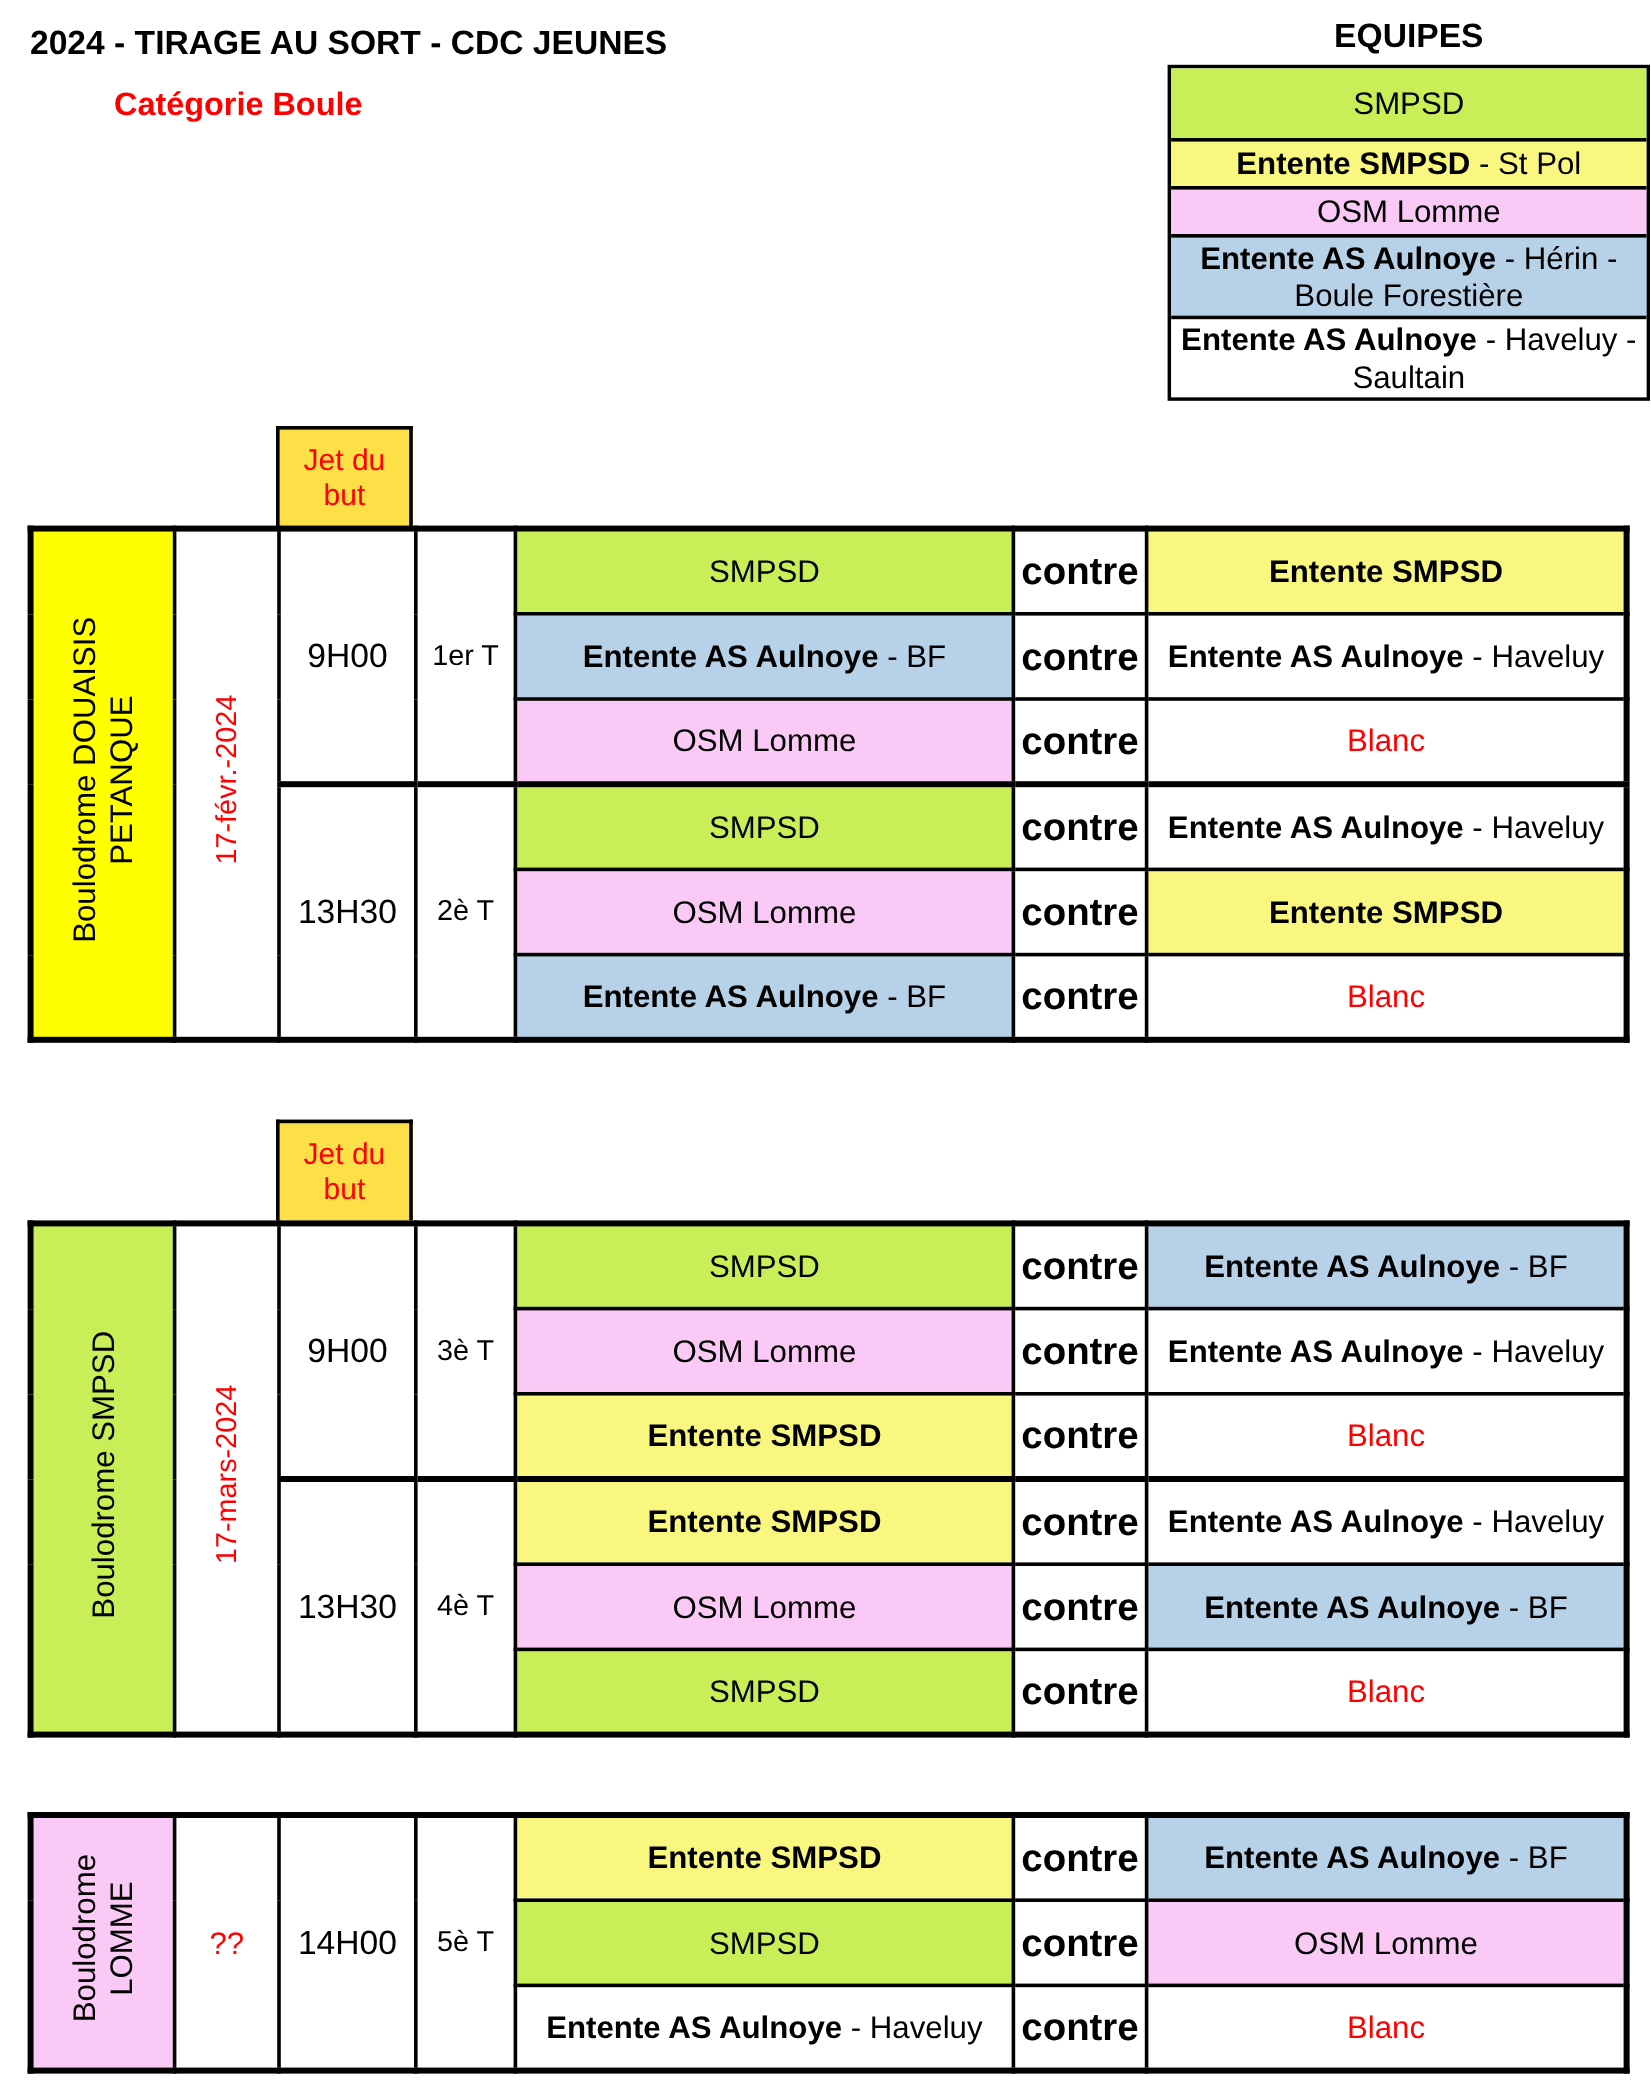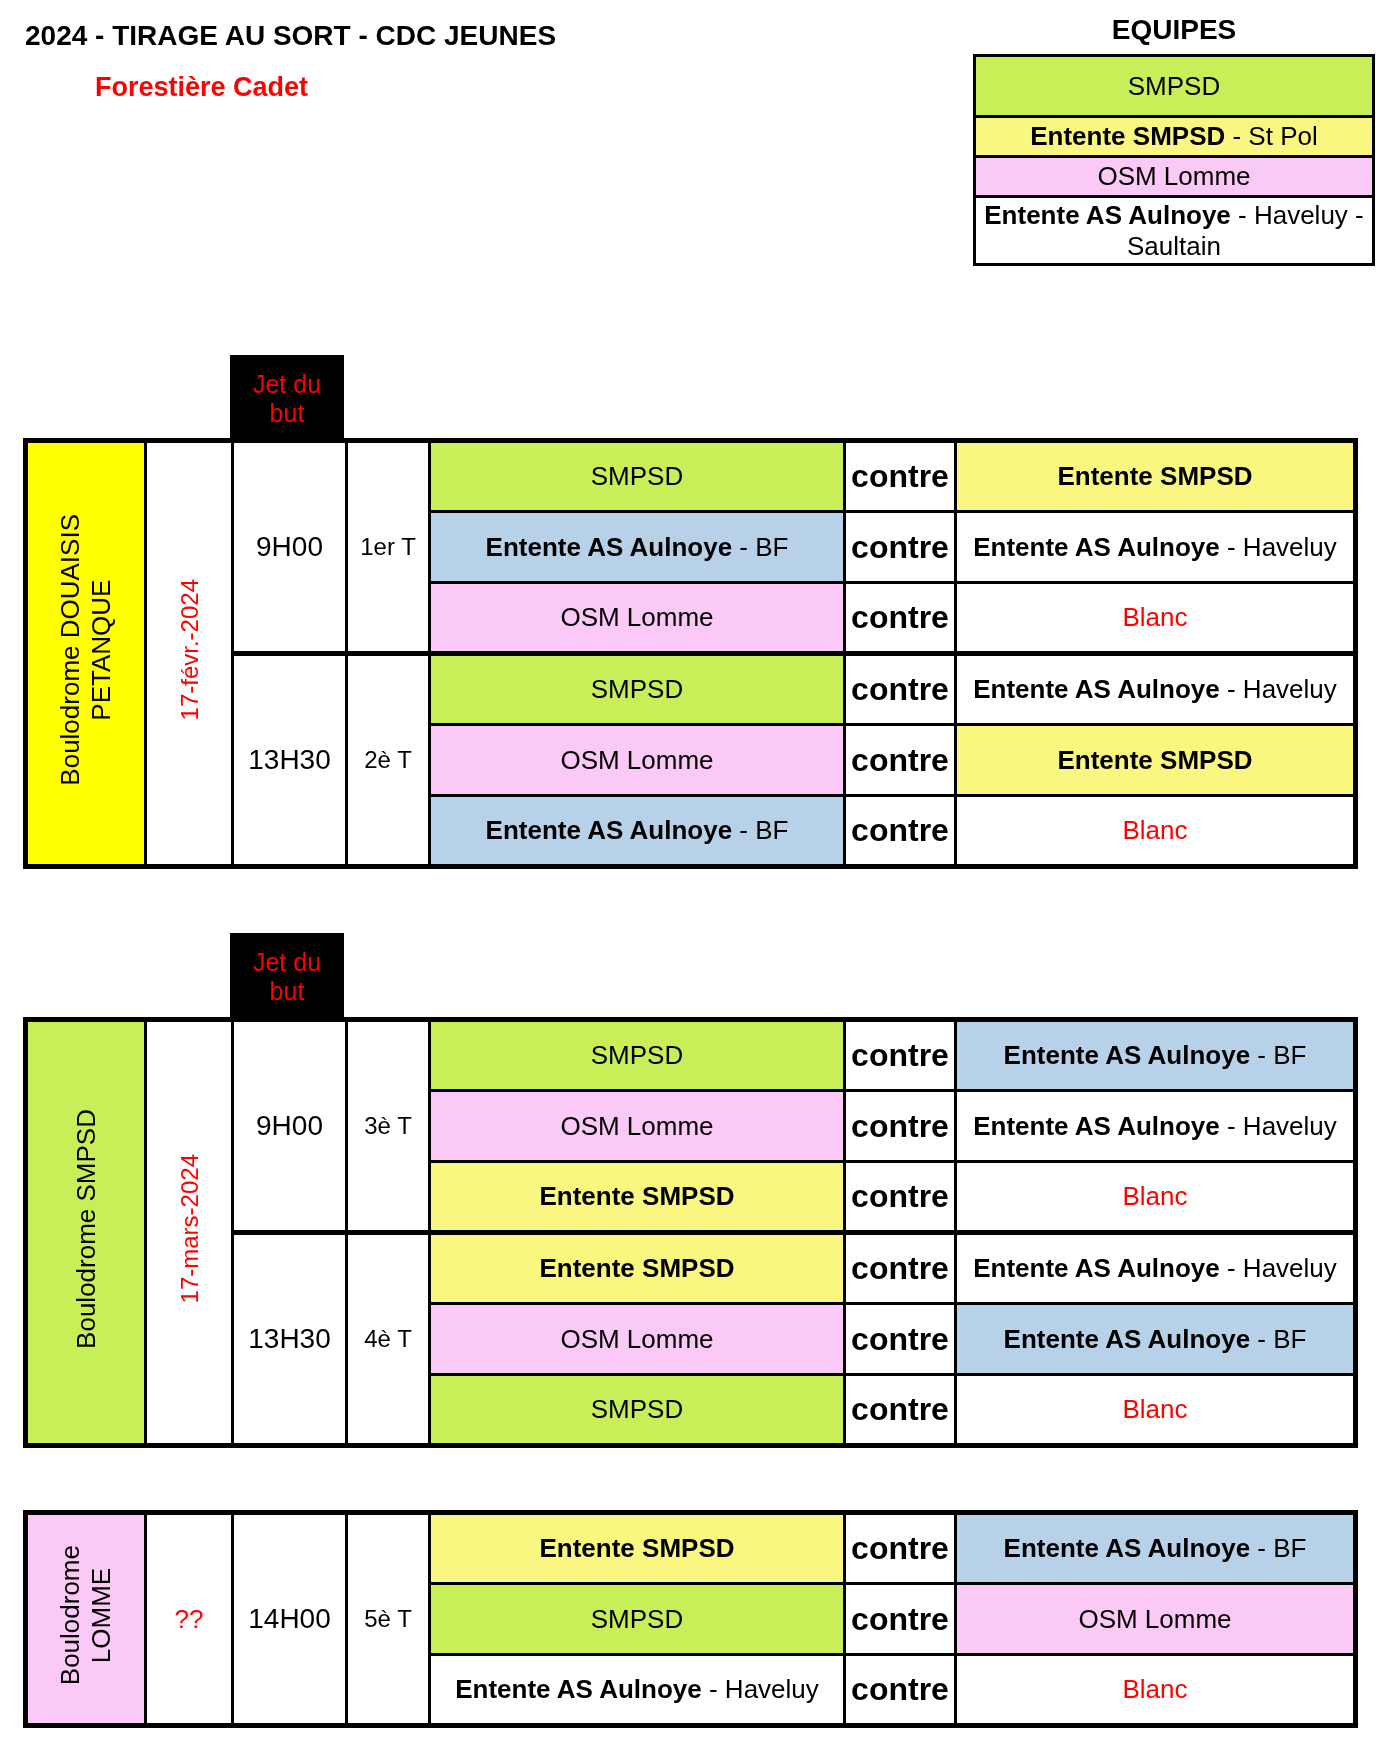--- a/index.html
+++ b/index.html
@@ -21,21 +21,21 @@
   .eq-row:nth-child(3){min-height:40px;}
   .eq-row:nth-child(4){min-height:68px;}
   .eq-row:nth-child(5){min-height:68px;}
   .eq-text{width:100%;text-align:center;font-size:26px;line-height:31px;}
 
   .b{font-weight:bold;}
 
   
   .jet{
     position:absolute;left:230px;width:114px;height:84px;box-sizing:border-box;
-    border:3px solid #000;border-bottom:none;background:#000000;
+    border:3px solid #000;border-bottom:none;background:#fde047;
     display:flex;flex-direction:column;align-items:center;justify-content:center;
     color:#ff0000;font-size:25px;line-height:29px;text-align:center;
   }
   #jet-1{top:355px;}
   #jet-2{top:933px;}
 
   
   table.sched{
     position:absolute;left:23px;border-collapse:collapse;table-layout:fixed;
     width:1330px;border:5px solid #000;
@@ -60,33 +60,36 @@
   }
   td.date .vert{font-size:24px;}
   td.date-h{font-size:26px;font-weight:normal;}
 </style>
 </head>
 <body>
 
 <div id="canvas">
 
   <div class="page-title">2024 - TIRAGE AU SORT - CDC JEUNES</div>
-  <div class="page-subtitle">Forestière Cadet</div>
+  <div class="page-subtitle">Catégorie Boule</div>
 
   <div class="equipes">
     <div class="eq-title">EQUIPES</div>
     <div class="eq-box">
       <div class="eq-row" style="background-color: rgb(200, 239, 88);">
         <div class="eq-text"><span class="b"></span><span>SMPSD</span></div>
       </div>
       <div class="eq-row" style="background-color: rgb(249, 247, 127);">
         <div class="eq-text"><span class="b">Entente SMPSD</span><span> - St Pol</span></div>
       </div>
       <div class="eq-row" style="background-color: rgb(250, 201, 246);">
         <div class="eq-text"><span class="b"></span><span>OSM Lomme</span></div>
+      </div>
+      <div class="eq-row" style="background-color: rgb(183, 210, 232);">
+        <div class="eq-text"><span class="b">Entente AS Aulnoye</span><span> - Hérin - Boule Forestière</span></div>
       </div>
       <div class="eq-row" style="background-color: rgb(255, 255, 255); align-items: flex-end;">
         <div class="eq-text"><span class="b">Entente AS Aulnoye</span><span> - Haveluy - Saultain</span></div>
       </div>
     </div>
   </div>
 
   <div class="jet" id="jet-1">
     <span>Jet du</span>
     <span>but</span>

